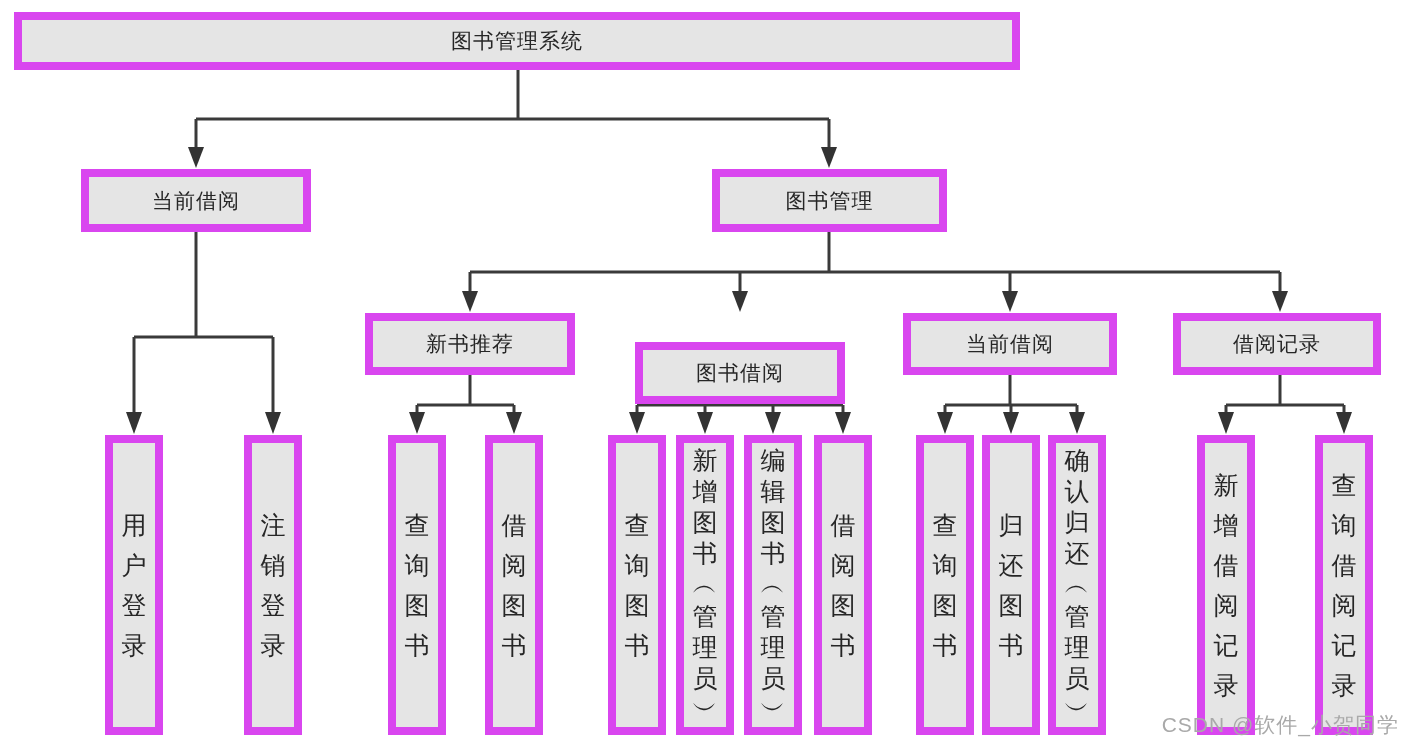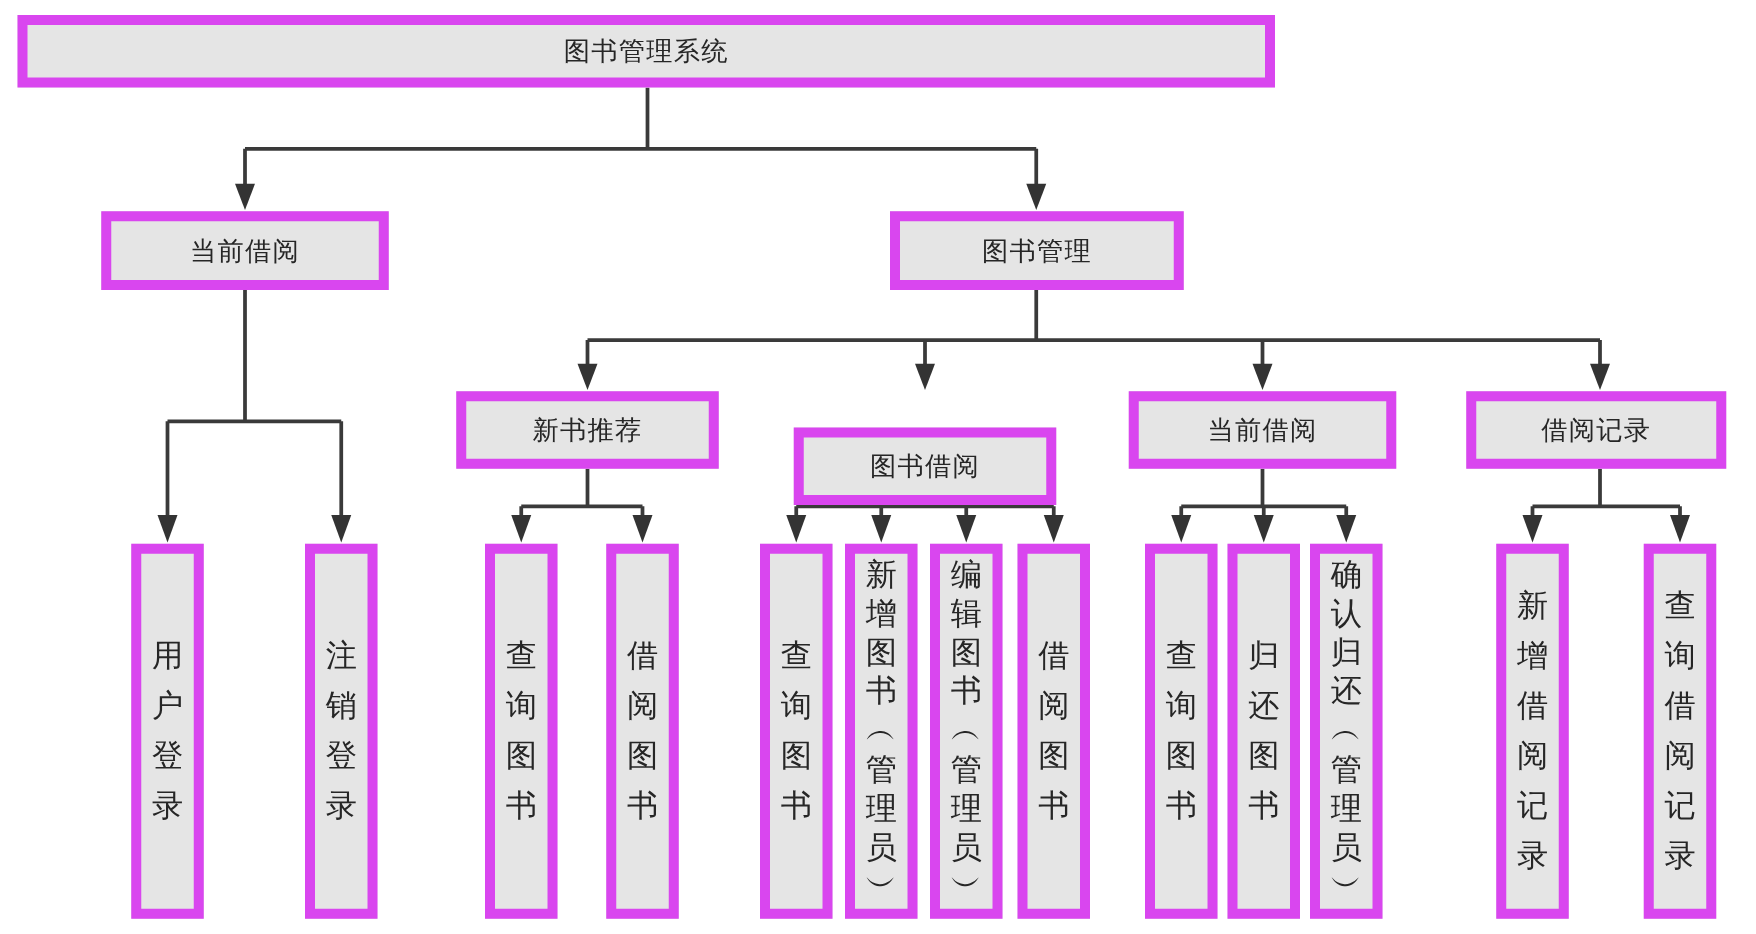--- a/index.html
+++ b/index.html
@@ -232,14 +232,15 @@
     </div>
   <div class="node node-v" style="left:1315px; top:435px; width:58px; height:300px;">
       <span class="vchar">查</span>
       <span class="vchar">询</span>
       <span class="vchar">借</span>
       <span class="vchar">阅</span>
       <span class="vchar">记</span>
       <span class="vchar">录</span>
     </div>
 
+  <div id="watermark">CSDN @软件_小贺同学</div>
 
 </div>
 
 </body></html>

